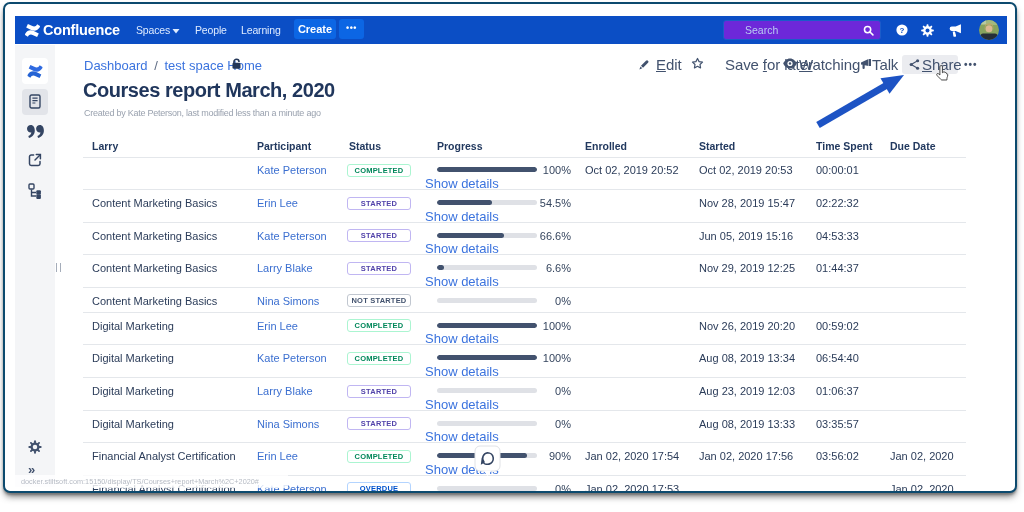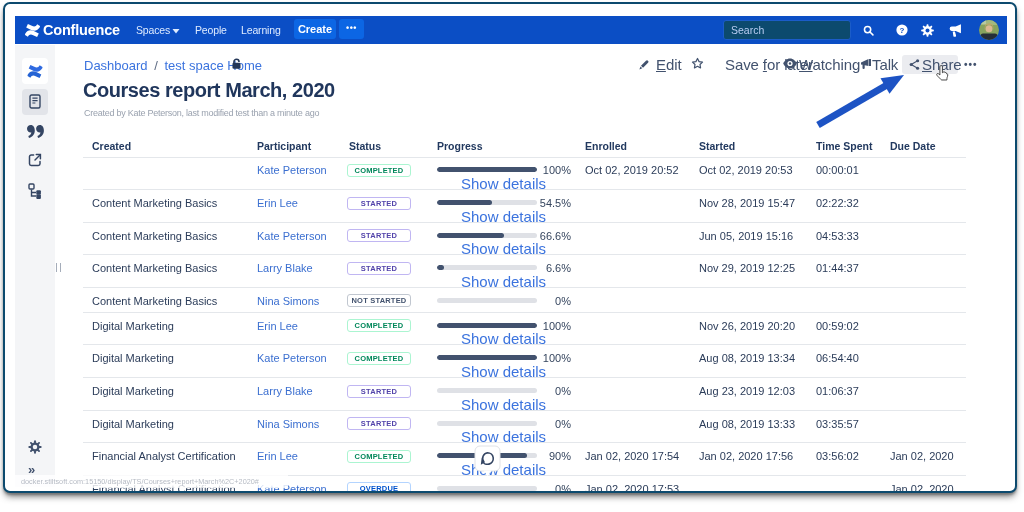--- a/index.html
+++ b/index.html
@@ -8,22 +8,22 @@
   box-shadow:0 5px 7px -2px rgba(80,80,80,.85),0 2px 2px rgba(90,90,90,.4)}
 .abs{position:absolute}
 
 .topbar{position:absolute;left:10px;top:11.5px;width:992px;height:28.5px;background:#0b4ec5}
 .tb-item{position:absolute;top:0;height:28.5px;line-height:28.5px;color:#deebff;font-size:10.5px;letter-spacing:-.15px}
 .wordmark{color:#fff;font-size:14.5px;font-weight:700;letter-spacing:-.2px}
 .createbtn{position:absolute;left:279px;top:3.5px;width:42px;height:20px;background:#0c66e4;
   border-radius:3px;color:#fff;font-size:11px;font-weight:700;text-align:center;line-height:20px}
 .dotsbtn{position:absolute;left:324px;top:3.5px;width:25px;height:20px;background:#0c66e4;
   border-radius:3px;color:#fff;font-size:9px;font-weight:700;text-align:center;line-height:19px;letter-spacing:.5px}
-.search{position:absolute;left:708px;top:4px;width:128px;height:20px;background:#0c4a6e;
-  border:1px solid #1b5cc9;border-radius:3px;color:#b9cdf2;font-size:10.5px;line-height:18px;padding-left:7px}
+.search{position:absolute;left:708px;top:4px;width:158px;height:20px;background:#6d28d9;
+  border:1px solid #1b5cc9;border-radius:3px;color:#b9cdf2;font-size:10.5px;line-height:18px;padding-left:21px}
 
 .sidebar{position:absolute;left:10px;top:40.5px;width:40px;height:442.5px;background:#f4f5f7}
 .tile{position:absolute;left:7px;width:26px;height:26px;border-radius:4px}
 .sb-ic{position:absolute;left:13px;width:14px;height:14px}
 
 .crumb{position:absolute;left:79px;top:53.5px;font-size:13px;color:#3b73de}
 .crumb .sep{color:#5e6c84;padding:0 3px}
 .title{position:absolute;left:78px;top:75px;font-size:20px;font-weight:700;letter-spacing:-.45px;color:#20365c}
 .byline{position:absolute;left:79px;top:103.5px;font-size:9px;letter-spacing:-.25px;color:#9aa2af}
 
@@ -35,21 +35,21 @@
 .hd{position:absolute;top:135.5px;font-size:10.5px;font-weight:700;color:#22395f;height:12px;line-height:12px}
 .ct{position:absolute;font-size:11px;color:#2b3c59;height:16px;line-height:16px;white-space:nowrap}
 .co{left:87px}
 .nm{left:252px;color:#3b6fd0}
 .pc{left:432px;width:134px;text-align:right;color:#36465f}
 .en{left:580px}.st{left:694px}.tm{left:811px}.du{left:885px}
 .bdg{position:absolute;left:342px;width:64px;height:13px;border:1px solid;border-radius:3px;background:#fff;
   font-size:7.5px;font-weight:700;text-align:center;line-height:11px;letter-spacing:.2px;white-space:nowrap}
 .bar{position:absolute;left:432px;width:100px;height:5px;background:#dfe1e6;border-radius:2.5px;overflow:hidden}
 .bar i{display:block;height:5px;background:#42526e;border-radius:2.5px}
-.sd{position:absolute;left:456px;font-size:15px;color:#3b73de;height:12px;line-height:12px}
+.sd{position:absolute;left:420px;font-size:13px;color:#3b73de;height:12px;line-height:12px}
 
 .urlbar{position:absolute;left:10px;top:471px;width:273px;height:13px;background:rgba(255,255,255,.8);
   font-size:7.3px;color:#b6bbc4;line-height:13px;padding-left:6px;white-space:nowrap}
 </style></head>
 <body>
 <div class="page">
 
   <div class="topbar">
     <svg class="abs" style="left:8.5px;top:6px" width="17" height="17" viewBox="0 0 24 24">
       <path fill="#fff" d="M1.5 16.8 C4.8 11.3 9.3 10.6 14.6 13.1 L20.9 16.1 18.5 21.3 12.9 18.6 C9.4 17 7.3 17.6 5.4 20.8 L1.5 18.4 Z"></path>
@@ -182,23 +182,23 @@
       <circle cx="2.4" cy="6" r="1.7" fill="#42526e"></circle>
       <circle cx="9.4" cy="1.9" r="1.7" fill="#42526e"></circle>
       <circle cx="9.4" cy="10.1" r="1.7" fill="#42526e"></circle>
       <line x1="2.4" y1="6" x2="9.4" y2="1.9" stroke="#42526e" stroke-width="1.2"></line>
       <line x1="2.4" y1="6" x2="9.4" y2="10.1" stroke="#42526e" stroke-width="1.2"></line>
     </svg>
   <div class="act" style="left:917px"><u>S</u>hare</div>
   <div class="act" style="left:959px;font-weight:700;letter-spacing:1px;color:#42526e;font-size:10px">•••</div>
 
   <div class="title">Courses report March, 2020</div>
-  <div class="byline">Created by Kate Peterson, last modified test than a minute ago</div>
-
-  <div class="hd" style="left:87px">Created</div>
+  <div class="byline">Created by Kate Peterson, last modified less than a minute ago</div>
+
+  <div class="hd" style="left:87px">Larry</div>
   <div class="hd" style="left:252px">Participant</div>
   <div class="hd" style="left:344px">Status</div>
   <div class="hd" style="left:432px">Progress</div>
   <div class="hd" style="left:580px">Enrolled</div>
   <div class="hd" style="left:694px">Started</div>
   <div class="hd" style="left:811px">Time Spent</div>
   <div class="hd" style="left:885px">Due Date</div>
   <div class="rl" style="top:152.5px"></div>
 
 <div class="rl" style="top:185.0px"></div>

